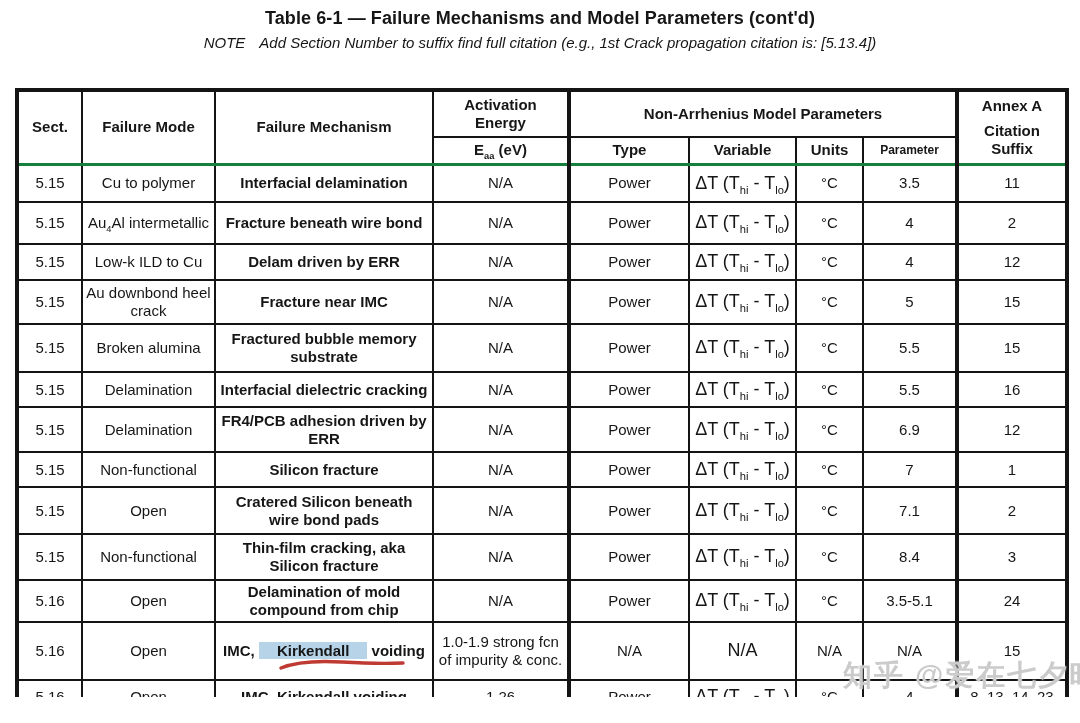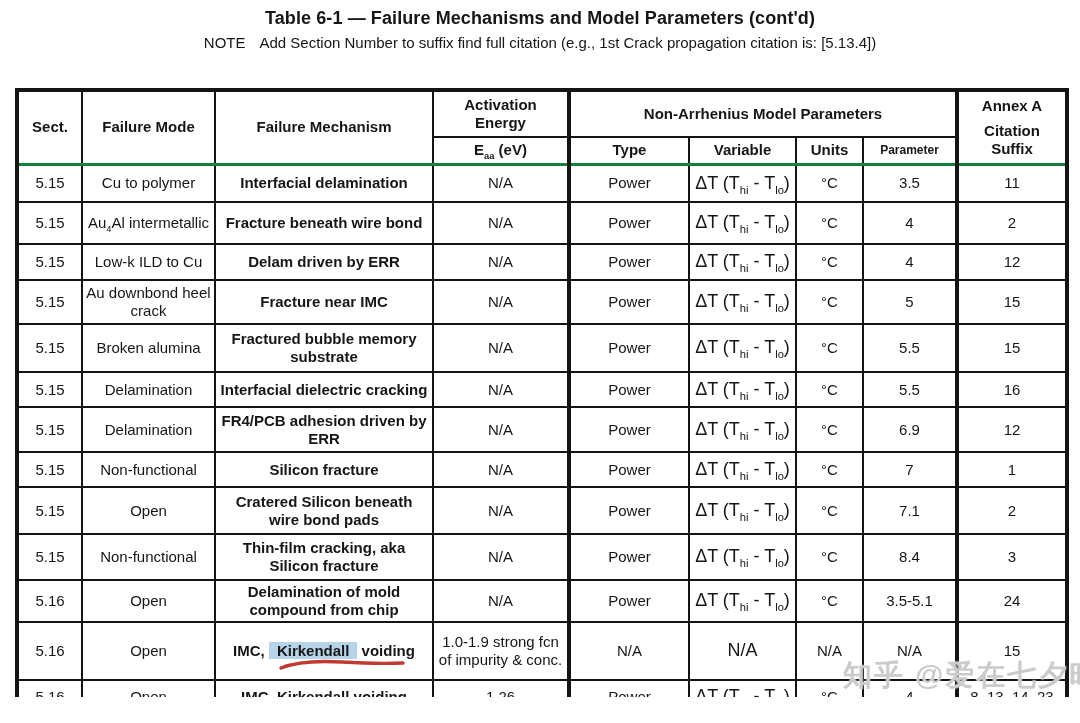--- a/index.html
+++ b/index.html
@@ -6,21 +6,21 @@
   body{
     width:1080px;height:723px;background:#ffffff;
     font-family:"Liberation Sans","DejaVu Sans",sans-serif;
     color:#161616;
   }
   .page{position:relative;width:1080px;height:697px;background:#fff;overflow:hidden;}
 
   .title-block{position:absolute;top:8px;left:0;width:100%;text-align:center;}
   .title1{font-size:18px;font-weight:bold;letter-spacing:0.1px;}
   .title2{font-size:17.5px;font-weight:bold;margin-top:4px;}
-  .note{font-size:15px;margin-top:5px;}
+  .note{font-size:15px;margin-top:5px;font-style:italic;}
   .note .note-label{margin-right:14px;}
 
   table.data-table{
     position:absolute;left:15px;top:88px;width:1050px;
     border-collapse:collapse;table-layout:fixed;
     border:4px solid #141414;
   }
   th,td{
     border:2px solid #141414;
     text-align:center;vertical-align:middle;
@@ -34,21 +34,21 @@
   thead tr.sub-row th, thead th[rowspan]{border-bottom:3px solid #15803d;}
   tbody tr:first-child td{border-top:3px solid #141414;}
   .bl-thick{border-left:4px solid #141414 !important;}
   .wrap-narrow{max-width:88px;margin:0 auto;}
   .annex2{max-width:76px;margin:7px auto 0 auto;}
   th.param-th{font-size:12px;}
   td.col-variable{font-size:18px;white-space:nowrap;border-radius:11px;}
   td.col-mechanism{position:relative;font-weight:bold;}
   sub{font-size:0.62em;line-height:0;}
 
-  .hl{background:var(--hl,#b7d3e8);padding:0 8px;}
+  .hl{background:var(--hl,#b7d3e8);padding:0 18px;}
   .ul-curve{position:absolute;left:calc(50% - 46px);bottom:8px;pointer-events:none;}
   .ul-bar{position:absolute;left:calc(50% - 42px);bottom:3px;width:112px;height:5px;
           background:var(--red,#bf3a32);pointer-events:none;}
 
   .stubs div{position:absolute;background:#141414;height:7px;top:714px;}
 
   .watermark{
     position:absolute;left:843px;top:656px;z-index:5;
     font-size:29px;font-weight:bold;letter-spacing:2px;white-space:nowrap;
     color:var(--wm,#cbcbcb);text-shadow:0 0 2px #ffffff;

